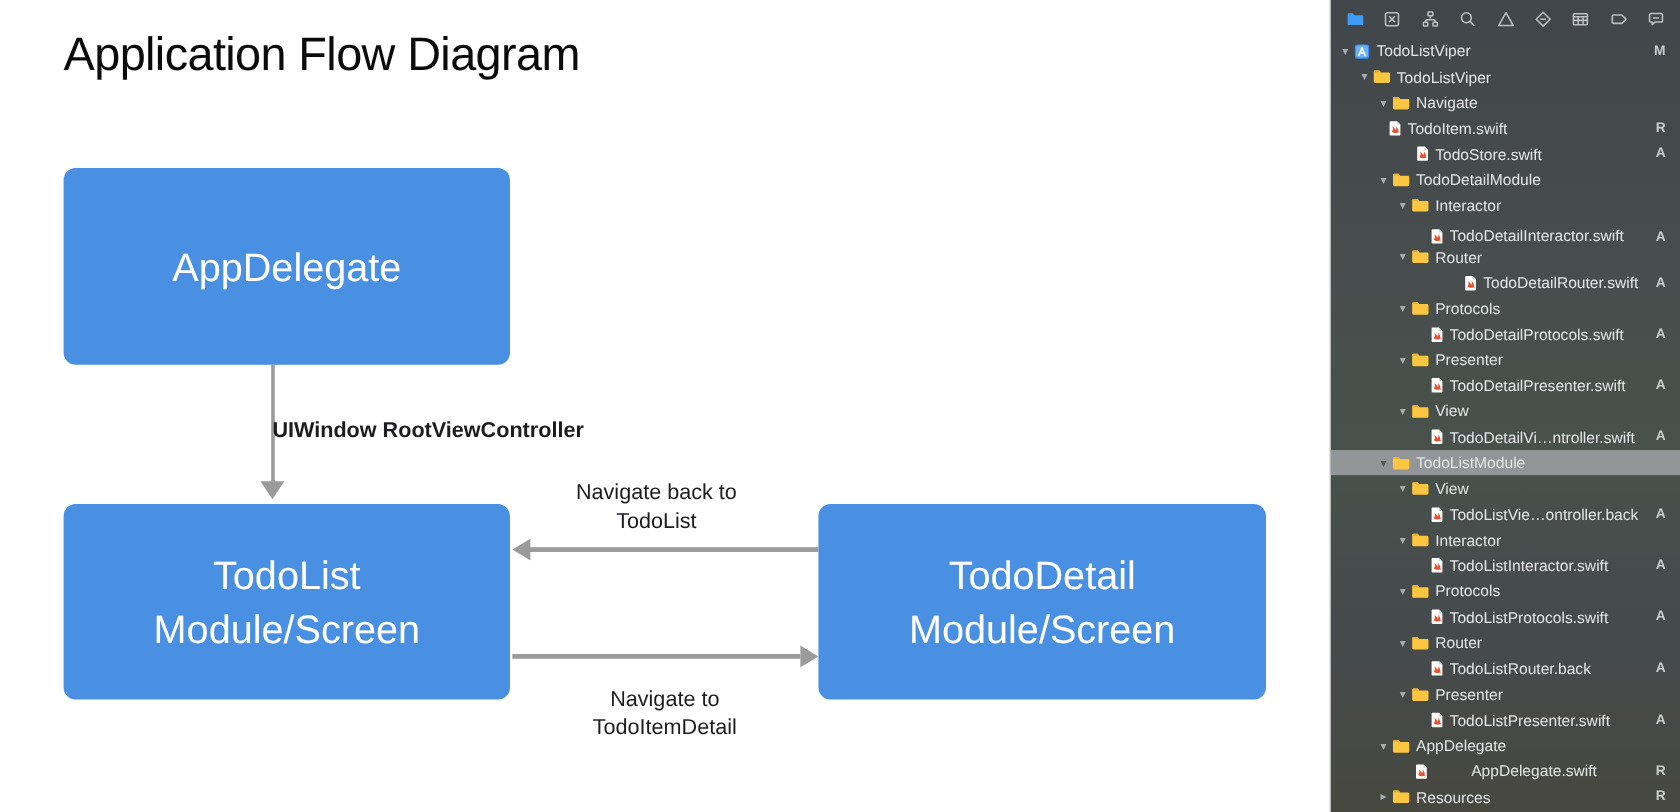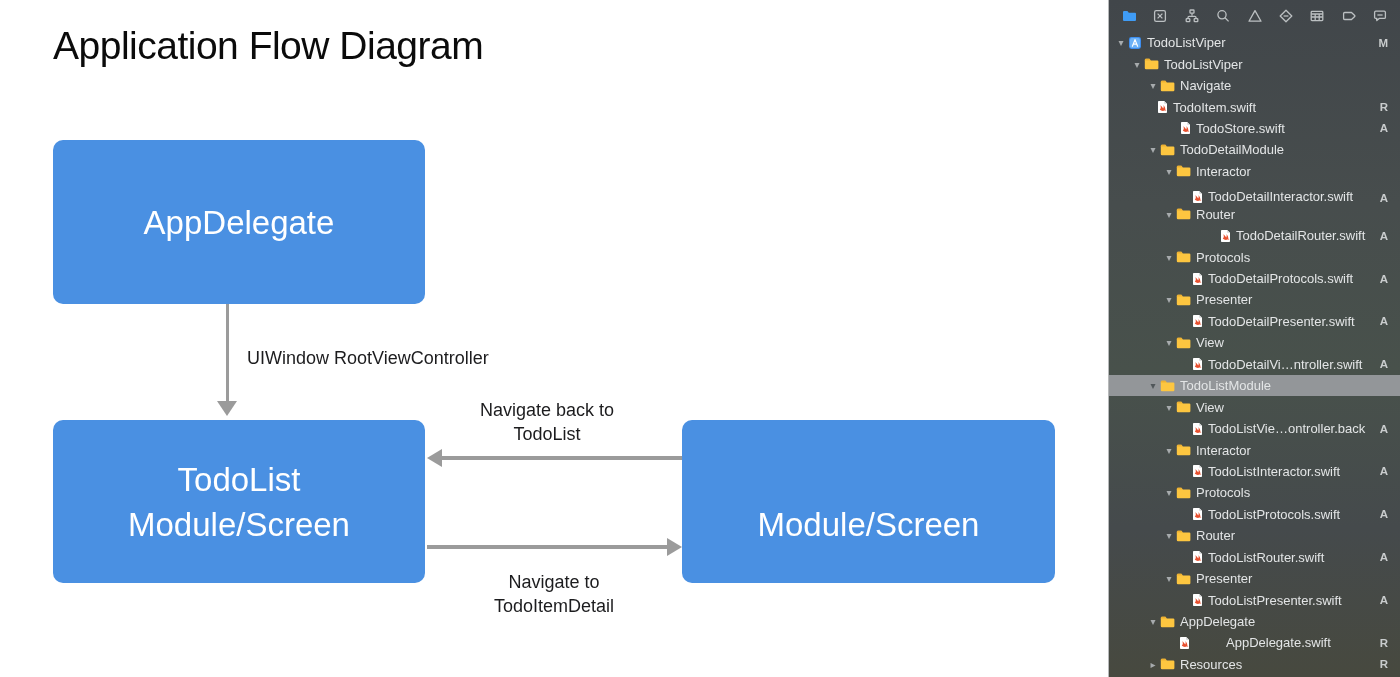--- a/index.html
+++ b/index.html
@@ -26,21 +26,21 @@
   #edge-back-line { left:441px; top:456px; width:241px; height:4px; }
   #edge-back-head { position:absolute; left:427px; top:449px; width:0; height:0;
                   border-top:9px solid transparent; border-bottom:9px solid transparent;
                   border-right:15px solid #9b9b9b; }
   #edge-to-line { left:427px; top:545px; width:240px; height:4px; }
   #edge-to-head { position:absolute; left:667px; top:538px; width:0; height:0;
                   border-top:9px solid transparent; border-bottom:9px solid transparent;
                   border-left:15px solid #9b9b9b; }
 
   .edge-label { position:absolute; color:#1c1c1e; font-size:18px; line-height:24px; }
-  #label-uiwindow { left:247px; top:346px; white-space:nowrap; }
+  #label-uiwindow { left:227px; top:346px; white-space:nowrap;font-weight:bold; }
   #label-back { left:440px; top:398px; width:214px; text-align:center; }
   #label-to   { left:447px; top:570px; width:214px; text-align:center; }
 
   
   .navigator { position:absolute; left:1108px; top:0; width:292px; height:677px;
                background:linear-gradient(180deg,#41464a 0%,#474d4d 30%,#48514b 55%,#454a4c 78%,#47493f 100%);
                border-left:1px solid #b7b9ba; color:#dfe2e4; }
   .nav-toolbar { display:flex; align-items:center; justify-content:space-between;
                  height:31px; padding:0 9px; }
   .tb-icon { display:flex; align-items:center; justify-content:center; width:22px; height:22px; }
@@ -71,21 +71,21 @@
 
     <div class="node" id="node-todolist">
       <div>
         <span>TodoList</span><br>
         <span>Module/Screen</span>
       </div>
     </div>
 
     <div class="node" id="node-tododetail">
       <div>
-        <br>
+        <span>TodoDetail</span><br>
         <span>Module/Screen</span>
       </div>
     </div>
 
     <div class="edge-line" id="edge-v-line"></div>
     <div id="edge-v-head"></div>
 
     <div class="edge-line" id="edge-back-line"></div>
     <div id="edge-back-head"></div>
 
@@ -439,21 +439,21 @@
         </div>
         <div class="nav-row" style="padding-left: 69px;">
           <span class="tri"></span>
           <span class="nav-icon">
             <svg width="11" height="14" viewBox="0 0 11 14">
               <path d="M1 1.8q0-0.8 0.8-0.8h5.4L10 3.8v8.4q0 0.8-0.8 0.8H1.8q-0.8 0-0.8-0.8z" fill="#ffffff"></path>
               <path d="M7.2 1v2.8H10z" fill="#d4d6d7"></path>
               <path d="M2.8 9.6C4.3 8.3 3.9 6.4 3.2 5.2 4.8 6.3 5.7 7.5 6.2 8.4 6.9 7.3 6.7 6 6.3 5 7.9 6.6 8.6 8.6 8.2 9.6 8.9 10 9.2 10.4 9.3 10.7 8.4 10.5 8 10.4 7.4 10.6 5.9 11.2 3.9 10.8 2.8 9.6z" fill="#e8502f"></path>
             </svg>
           </span>
-          <span class="nav-label">TodoListRouter.swift</span>
+          <span class="nav-label">TodoListRouter.back</span>
           <span class="nav-status">A</span>
         </div>
         <div class="nav-row" style="padding-left: 53px;">
           <span class="tri">▾</span>
           <span class="nav-icon">
             <svg width="15" height="12" viewBox="0 0 15 12">
               <path d="M0.8 2q0-1.2 1.2-1.2h3.4l1.4 1.6h6.4q1.2 0 1.2 1.2v6.4q0 1.2-1.2 1.2H2q-1.2 0-1.2-1.2z" fill="#fdc640"></path>
               <path d="M0.8 2q0-1.2 1.2-1.2h3.4l1.4 1.6H0.8z" fill="#eeb132"></path>
             </svg>
           </span>

